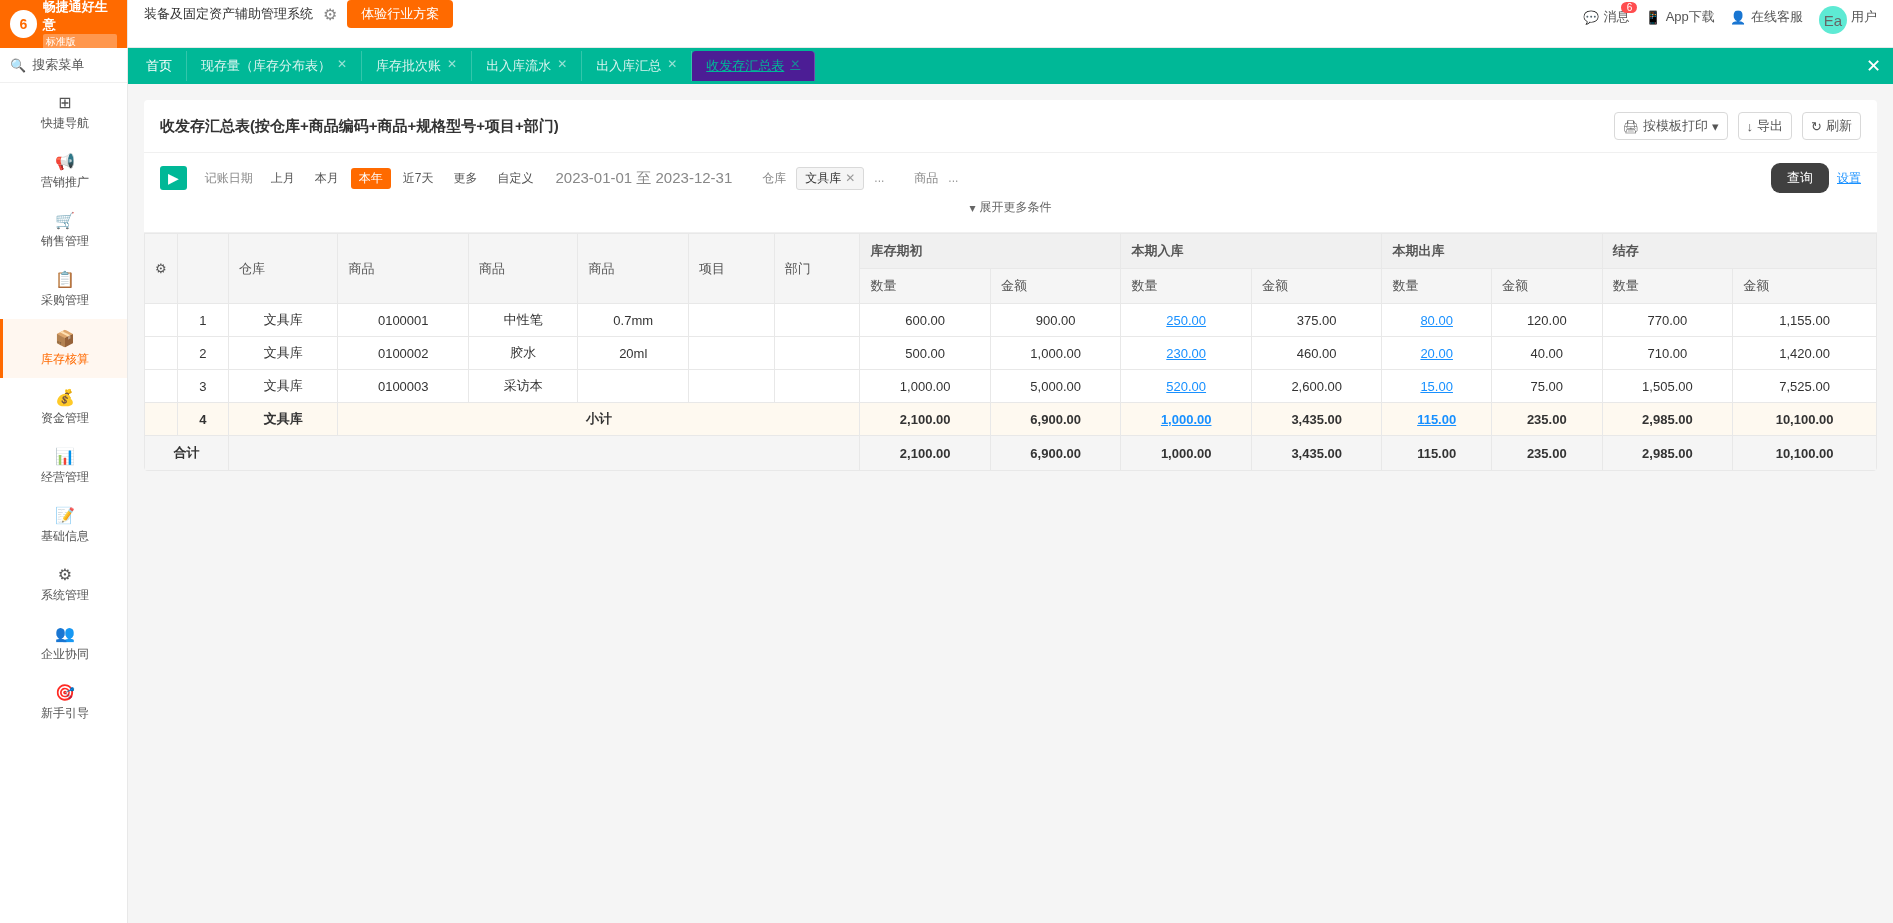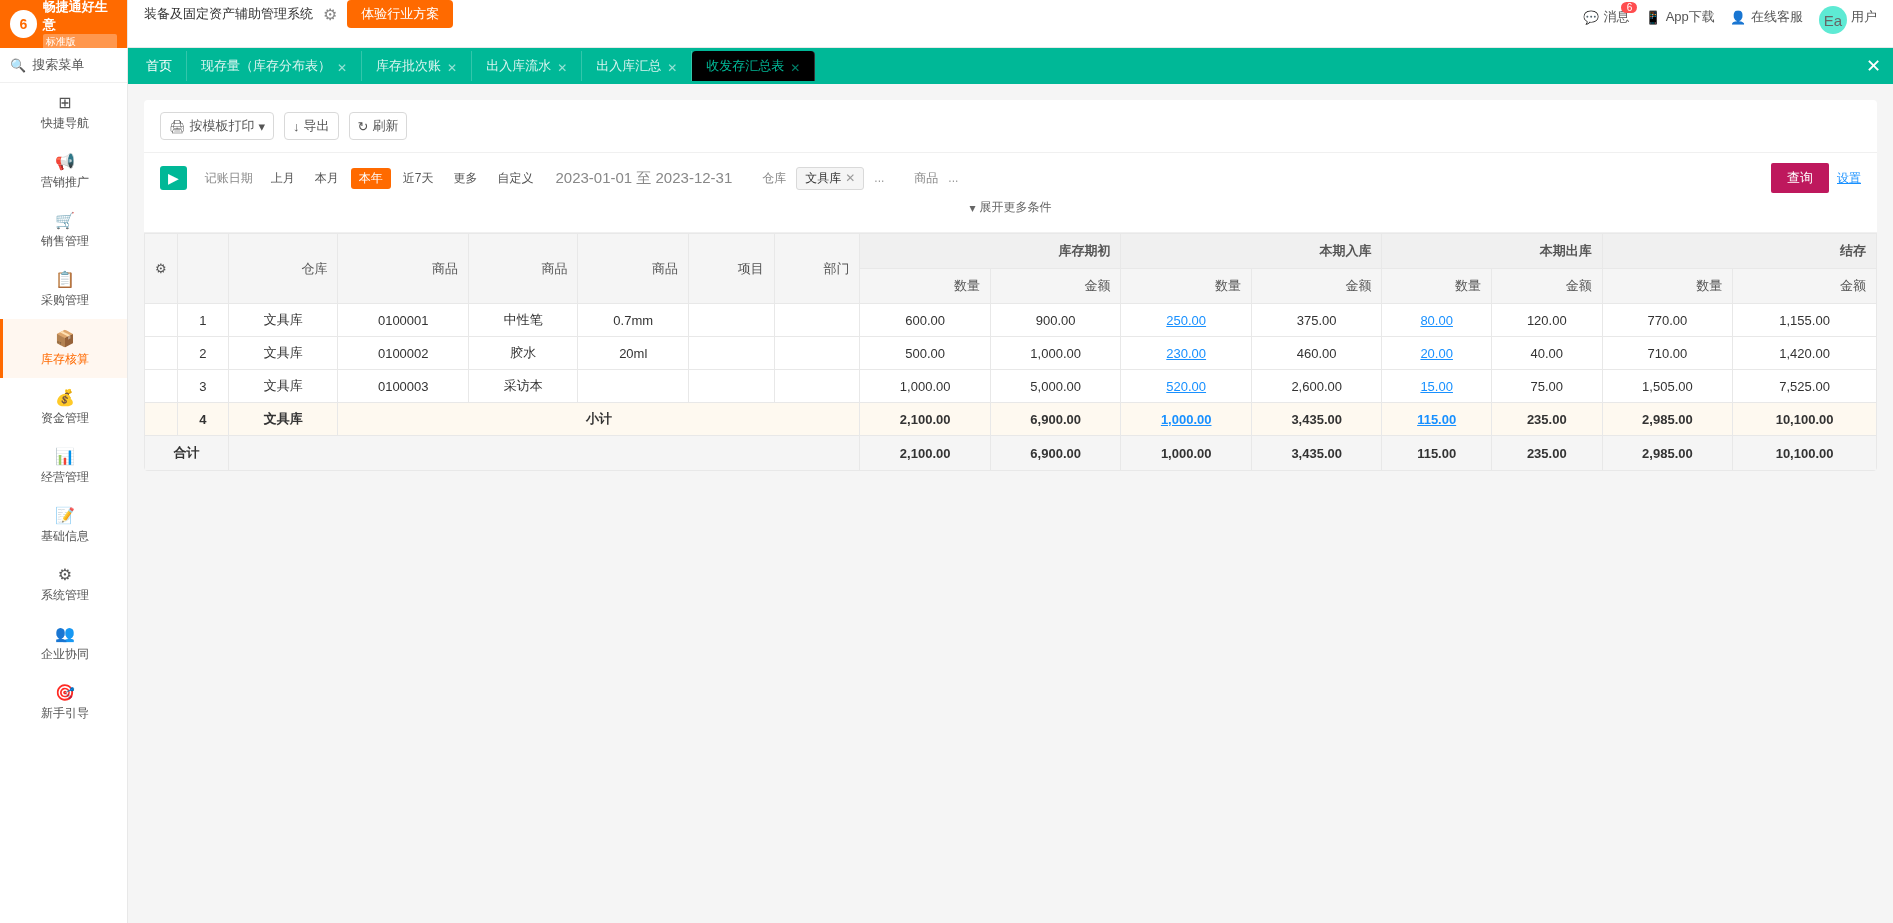--- a/index.html
+++ b/index.html
@@ -26,22 +26,22 @@
     .settings-icon { color: #888; cursor: pointer; font-size: 16px; }
     .experience-btn { background: #ff6a00; color: #fff; border: none; border-radius: 4px; padding: 5px 14px; cursor: pointer; font-size: 13px; }
     .top-header-right { display: flex; align-items: center; gap: 16px; color: #555; font-size: 13px; }
     .top-header-right .notif { position: relative; cursor: pointer; }
     .notif-badge { position: absolute; top: -6px; right: -8px; background: #ff4d4f; color: #fff; border-radius: 10px; font-size: 10px; padding: 0 4px; min-width: 16px; text-align: center; }
     .top-right-item { display: flex; align-items: center; gap: 4px; cursor: pointer; }
     .user-avatar { width: 28px; height: 28px; background: #5eead4; border-radius: 50%; display: flex; align-items: center; justify-content: center; font-size: 15px; color: #666; margin-top: 6px; }
 
     
     .tabs-bar { background: #00b897; display: flex; align-items: center; min-height: 36px; padding: 0 4px; }
-    .tab { display: flex; align-items: flex-end; padding: 6px 14px; cursor: pointer; color: rgba(255,255,255,0.85); font-size: 13px; gap: 6px; border-right: 1px solid rgba(255,255,255,0.2); white-space: nowrap; }
-    .tab.active { background: #000000; color: #00b897; border-radius: 4px 4px 0 0; }
+    .tab { display: flex; align-items: flex-start; padding: 6px 14px; cursor: pointer; color: rgba(255,255,255,0.85); font-size: 13px; gap: 6px; border-right: 1px solid rgba(255,255,255,0.2); white-space: nowrap; }
+    .tab.active { background: #4c1d95; color: #00b897; border-radius: 4px 4px 0 0; text-decoration: underline; }
     .tab.first { background: transparent; color: #fff; }
     .tab-close { font-size: 12px; color: inherit; opacity: 0.7; }
     .tabs-bar-end { margin-left: auto; display: flex; align-items: center; }
     .close-all-btn { color: #fff; font-size: 18px; cursor: pointer; padding: 0 8px; }
 
     
     .content { flex: 1; overflow-y: auto; padding: 16px; background: #f5f5f5; }
 
     
     .page-title-bar { background: #fff; padding: 12px 16px; border-radius: 4px 4px 0 0; display: flex; align-items: center; justify-content: space-between; border-bottom: 1px solid #f0f0f0; }
@@ -62,35 +62,35 @@
     .more-link { color: #999; cursor: pointer; font-size: 12px; }
     .product-label { color: #888; font-size: 12px; margin-left: 20px; }
 
     .expand-row { display: flex; justify-content: center; padding: 6px; }
     .expand-btn { display: flex; align-items: center; gap: 4px; color: #666; font-size: 12px; cursor: pointer; }
 
     
     .table-container { background: #fff; border-radius: 0 0 4px 4px; overflow-x: auto; }
     table { width: 100%; border-collapse: collapse; font-size: 13px; }
     thead tr { background: #f5f5f5; }
-    thead th { padding: 8px 10px; text-align: right; color: #555; font-weight: normal; border: 1px solid #e8e8e8; white-space: nowrap; }
+    thead th { padding: 8px 10px; text-align: left; color: #555; font-weight: normal; border: 1px solid #e8e8e8; white-space: nowrap; }
     thead th.group { background: #f0f0f0; font-weight: bold; }
     tbody tr { background: #fff; }
     tbody td { padding: 7px 10px; text-align: center; border: 1px solid #e8e8e8; color: #333; }
     tbody tr.subtotal { background: #fef9f0; font-weight: bold; }
     tbody tr.subtotal td { color: #333; }
     .link-text { color: #1890ff; cursor: pointer; text-decoration: underline; }
     tfoot tr { background: #f5f5f5; }
     tfoot td { padding: 8px 10px; text-align: center; border: 1px solid #e8e8e8; color: #333; font-weight: bold; }
     .settings-col { width: 32px; }
 
     .filter-arrow { background: #00b897; border: none; color: #fff; cursor: pointer; padding: 4px 8px; border-radius: 3px; font-size: 14px; margin-right: 8px; }
 
     
-    .query-btn { background: #be185d; color: #fff; border: none; border-radius: 2px; padding: 6px 16px; cursor: pointer; font-size: 13px; margin-left: 40px; }
+    .query-btn { background: #404040; color: #fff; border: none; border-radius: 9px; padding: 6px 16px; cursor: pointer; font-size: 13px; margin-left: 40px; }
     .setting-link { color: #1890ff; cursor: pointer; font-size: 12px; text-decoration: underline; }
   </style>
 </head>
 <body>
 
 <div class="sidebar">
   <div class="sidebar-logo">
     <div class="logo-icon">6</div>
     <div>
       <div style="font-size:13px;font-weight:bold;">畅捷通好生意</div>
@@ -203,20 +203,21 @@
       <span class="tab-close">✕</span>
     </div>
     <div class="tabs-bar-end">
       <span class="close-all-btn">✕</span>
     </div>
   </div>
 
   <div class="content">
 
     <div class="page-title-bar">
+      <span class="page-title">收发存汇总表(按仓库+商品编码+商品+规格型号+项目+部门)</span>
       <div class="page-actions">
         <button class="action-btn">
           <span>🖨</span>
           <span>按模板打印</span>
           <span>▾</span>
         </button>
         <button class="action-btn">
           <span>↓</span>
           <span>导出</span>
         </button>

